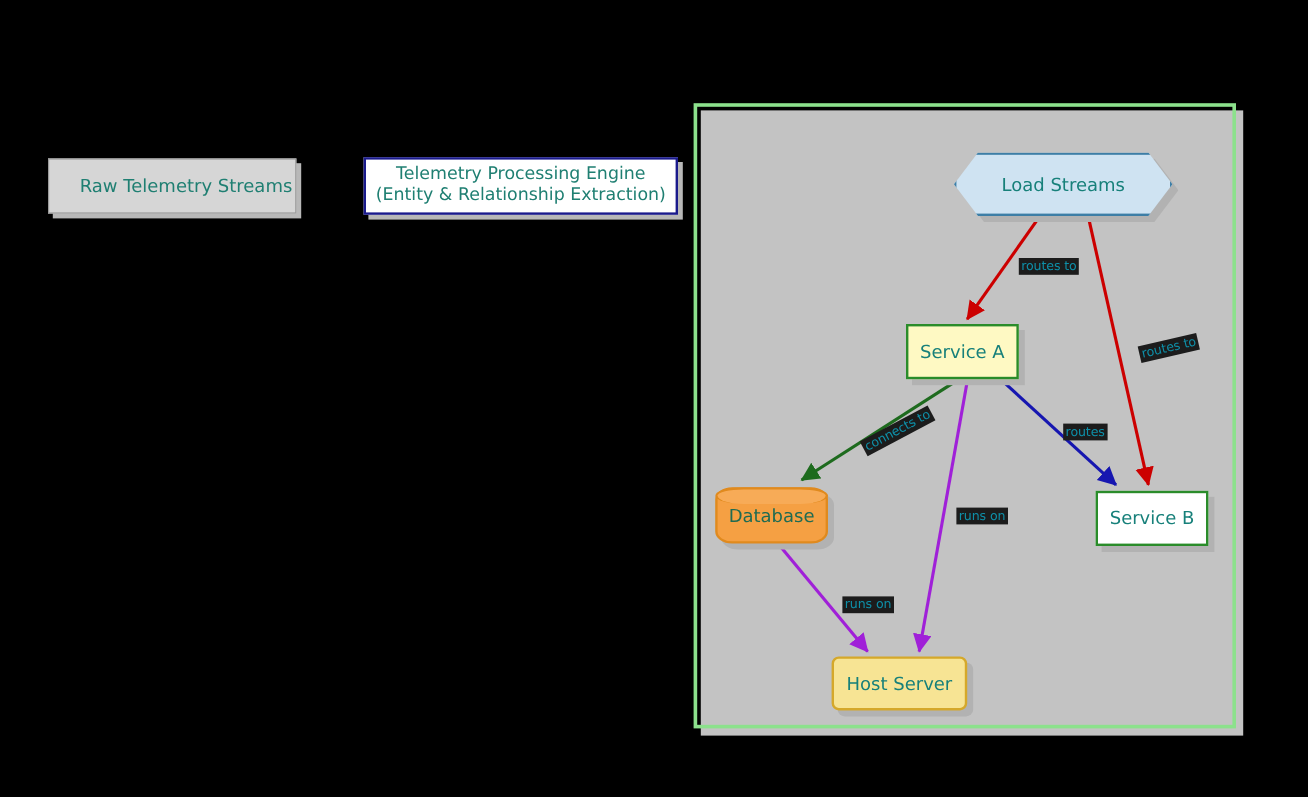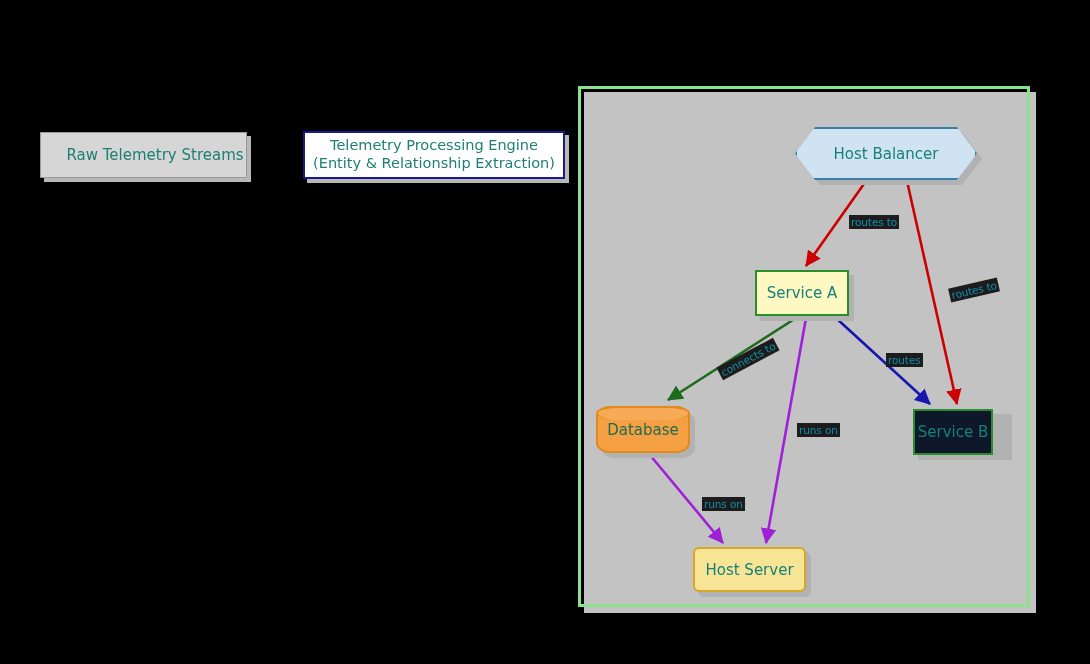--- a/index.html
+++ b/index.html
@@ -128,22 +128,22 @@
     border: 2px solid #2a8c2a;
     color: #17807a;
   }
   #node-svca-shadow {
     left: 760px; top: 275px;
     width: 94px; height: 46px;
   }
 
   #node-svcb {
     left: 913px; top: 409px;
-    width: 80px; height: 46px;
-    background: #0f172a;
+    width: 94px; height: 46px;
+    background: #ffffff;
     border: 2px solid #2a8c2a;
     color: #17807a;
   }
   #node-svcb-shadow {
     left: 918px; top: 414px;
     width: 94px; height: 46px;
   }
 
   
   #node-db {
@@ -252,21 +252,21 @@
     <line x1="650" y1="455" x2="723" y2="543" stroke="#a020d8" stroke-width="2.6" marker-end="url(#ah-purple)"></line>
   </svg>
 
   <div class="node-shadow" id="node-lb-shadow"></div>
   <div class="node-shadow" id="node-svca-shadow"></div>
   <div class="node-shadow" id="node-svcb-shadow"></div>
   <div class="node-shadow" id="node-db-shadow"></div>
   <div class="node-shadow" id="node-host-shadow"></div>
 
   <div class="node" id="node-lb">
-    <span>Host Balancer</span>
+    <span>Load Streams</span>
   </div>
 
   <div class="node" id="node-svca">
     <span>Service A</span>
   </div>
 
   <div class="node" id="node-svcb">
     <span>Service B</span>
   </div>
 

